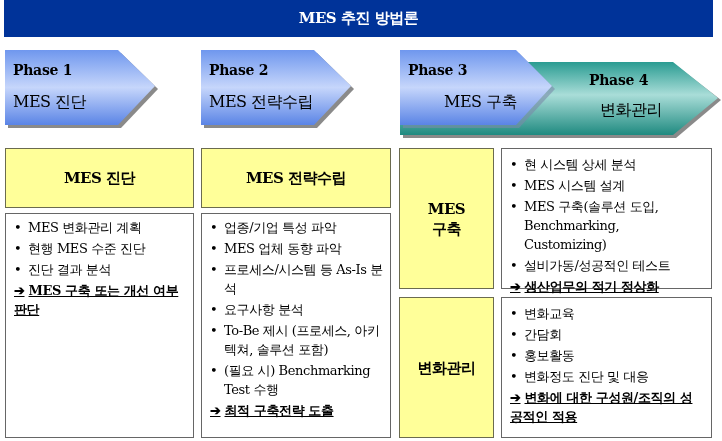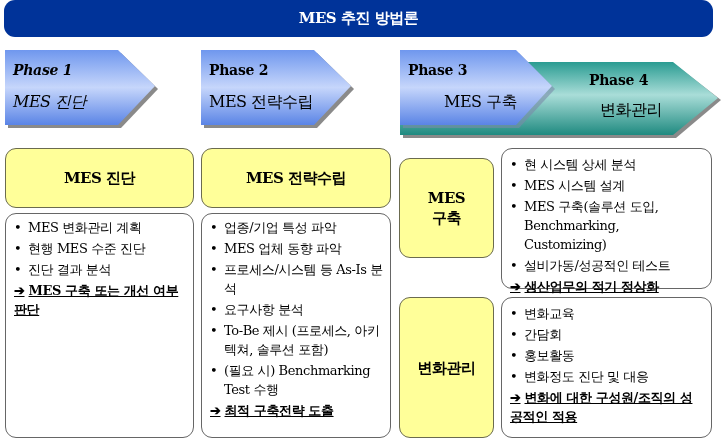--- a/index.html
+++ b/index.html
@@ -1,18 +1,18 @@
 <!DOCTYPE html>
 <html><head>
 <meta charset="utf-8">
 <style>
   html, body { margin:0; padding:0; background:#ffffff; }
   body { width:722px; height:441px; position:relative; overflow:hidden;
          font-family:"DejaVu Serif","Liberation Serif",serif; color:#000; }
-  .abs { position:absolute; box-sizing:border-box;border-radius:11px; }
+  .abs { position:absolute; box-sizing:border-box; }
   .title-bar { left:4px; top:0; width:709px; height:37px; background:#003399;
                color:#fff; font-size:15px; font-weight:bold; display:flex;
                align-items:center; justify-content:center; letter-spacing:-0.5px; }
   .phase svg { position:absolute; left:0; top:0; overflow:visible; }
   .phase-text { position:absolute; color:#000; white-space:nowrap; }
   .phase-num { font-size:14px; font-weight:bold; letter-spacing:-0.3px; }
   .phase-name { font-size:16px; letter-spacing:-0.5px; }
   .ybox { background:#ffff99; border:1px solid #6b6b4f; display:flex;
           align-items:center; justify-content:center; text-align:center;
           font-size:15px; font-weight:bold; line-height:20px; letter-spacing:-0.5px; }
@@ -38,21 +38,21 @@
         <stop offset="1" stop-color="#1f8a80"></stop>
       </linearGradient>
     </defs>
     <polygon points="3,5 276,5 321,40 276,78 3,78" fill="#8a8a8a"></polygon>
     <polygon points="0,2 273,2 318,38 273,75 0,75" fill="url(#teal)"></polygon>
   </svg>
   <div class="phase-text phase-num" style="left:189px;top:12px;">Phase 4</div>
   <div class="phase-text phase-name" style="left:200px;top:40px;">변화관리</div>
 </div>
 
-<div class="abs phase" style="left:5px;top:50px;width:155px;height:80px;font-style:italic;">
+<div class="abs phase" style="left:5px;top:50px;width:155px;height:80px;">
   <svg width="155" height="80">
     <defs>
       <linearGradient id="blue" x1="0" y1="0" x2="0" y2="1">
         <stop offset="0" stop-color="#6f97ee"></stop>
         <stop offset="0.5" stop-color="#c6d6fb"></stop>
         <stop offset="1" stop-color="#5a84e6"></stop>
       </linearGradient>
     </defs>
     <polygon points="3,3 116,3 153,39 116,78 3,78" fill="#8a8a8a"></polygon>
     <polygon points="0,0 113,0 150,36 113,75 0,75" fill="url(#blue)"></polygon>
@@ -99,21 +99,21 @@
     <li><span class="bullet">•</span><span>업종/기업 특성 파악</span></li>
     <li><span class="bullet">•</span><span>MES 업체 동향 파악</span></li>
     <li><span class="bullet">•</span><span>프로세스/시스템 등 As-Is 분석</span></li>
     <li><span class="bullet">•</span><span>요구사항 분석</span></li>
     <li><span class="bullet">•</span><span>To-Be 제시 (프로세스, 아키텍쳐, 솔루션 포함)</span></li>
     <li><span class="bullet">•</span><span>(필요 시) Benchmarking Test 수행</span></li>
     <li class="concl"><span class="arrow">➔</span><span>최적 구축전략 도출</span></li>
   </ul>
 </div>
 
-<div class="abs ybox" style="left:399px;top:158px;width:95px;height:100px;flex-direction:column;">
+<div class="abs ybox" style="left:399px;top:148px;width:95px;height:141px;flex-direction:column;">
   <span>MES</span>
   <span>구축</span>
 </div>
 <div class="abs lbox" style="left:501px;top:148px;width:211px;height:141px;padding-top:6px;">
   <ul>
     <li><span class="bullet">•</span><span>현 시스템 상세 분석</span></li>
     <li><span class="bullet">•</span><span>MES 시스템 설계</span></li>
     <li><span class="bullet">•</span><span>MES 구축(솔루션 도입, Benchmarking, Customizing)</span></li>
     <li><span class="bullet">•</span><span>설비가동/성공적인 테스트</span></li>
     <li class="concl"><span class="arrow">➔</span><span>생산업무의 적기 정상화</span></li>

